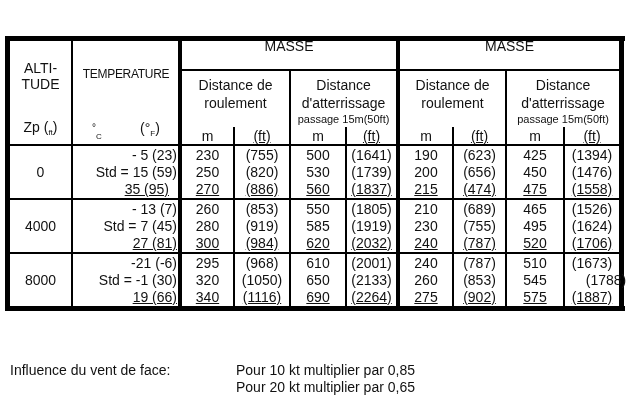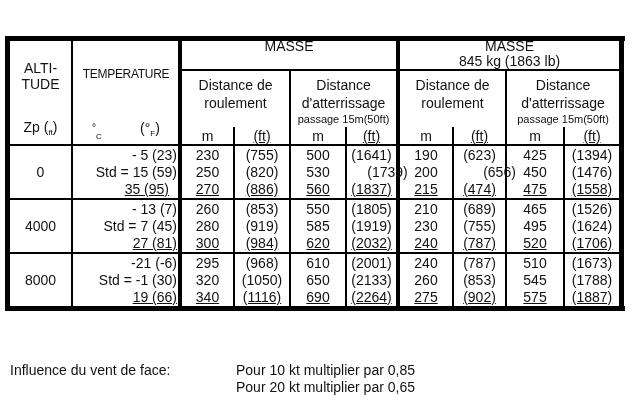--- a/index.html
+++ b/index.html
@@ -75,21 +75,20 @@
   <div>d'atterrissage</div>
   <div class="small" style="margin-top:1px;">passage 15m(50ft)</div>
 </div>
 <div class="txt c" style="left:182px;top:128px;width:51px;">m</div>
 <div class="txt c" style="left:235px;top:128px;width:54px;text-decoration:underline;">(ft)</div>
 <div class="txt c" style="left:291px;top:128px;width:54px;">m</div>
 <div class="txt c" style="left:347px;top:128px;width:49px;text-decoration:underline;">(ft)</div>
 
 <div class="txt c" style="left:400px;top:39px;width:219px;line-height:15px;">
   <div>MASSE</div>
-  <div>845 kg (1863 lb)</div>
 </div>
 <div class="txt c" style="left:400px;top:76px;width:105px;line-height:18px;">
   <div>Distance de</div>
   <div>roulement</div>
 </div>
 <div class="txt c" style="left:507px;top:76px;width:112px;line-height:18px;">
   <div>Distance</div>
   <div>d'atterrissage</div>
   <div class="small" style="margin-top:1px;">passage 15m(50ft)</div>
 </div>
@@ -107,23 +106,23 @@
       <div class="txt c data" style="left: 291px; top: 147px; width: 54px;">500</div>
       <div class="txt c data" style="left: 347px; top: 147px; width: 49px;">(1641)</div>
       <div class="txt c data" style="left: 400px; top: 147px; width: 52px;">190</div>
       <div class="txt c data" style="left: 454px; top: 147px; width: 51px;">(623)</div>
       <div class="txt c data" style="left: 507px; top: 147px; width: 56px;">425</div>
       <div class="txt c data" style="left: 565px; top: 147px; width: 54px;">(1394)</div>
       <div class="txt r data" style="left: 73px; top: 164px; width: 104px;">Std = 15 (59)</div>
       <div class="txt c data" style="left: 182px; top: 164px; width: 51px;">250</div>
       <div class="txt c data" style="left: 235px; top: 164px; width: 54px;">(820)</div>
       <div class="txt c data" style="left: 291px; top: 164px; width: 54px;">530</div>
-      <div class="txt c data" style="left: 347px; top: 164px; width: 49px; margin-left: 16px;">(1739)</div>
+      <div class="txt c data" style="left: 347px; top: 164px; width: 49px;">(1739)</div>
       <div class="txt c data" style="left: 400px; top: 164px; width: 52px;">200</div>
-      <div class="txt c data" style="left: 474px; top: 164px; width: 51px;">(656)</div>
+      <div class="txt c data" style="left: 454px; top: 164px; width: 51px;">(656)</div>
       <div class="txt c data" style="left: 507px; top: 164px; width: 56px;">450</div>
       <div class="txt c data" style="left: 565px; top: 164px; width: 54px;">(1476)</div>
       <div class="txt r data" style="left: 73px; top: 181px; width: 96px; text-decoration: underline;">35 (95)</div>
       <div class="txt c data" style="left: 182px; top: 181px; width: 51px; text-decoration: underline;">270</div>
       <div class="txt c data" style="left: 235px; top: 181px; width: 54px; text-decoration: underline;">(886)</div>
       <div class="txt c data" style="left: 291px; top: 181px; width: 54px; text-decoration: underline;">560</div>
       <div class="txt c data" style="left: 347px; top: 181px; width: 49px; text-decoration: underline;">(1837)</div>
       <div class="txt c data" style="left: 400px; top: 181px; width: 52px; text-decoration: underline;">215</div>
       <div class="txt c data" style="left: 454px; top: 181px; width: 51px; text-decoration: underline;">(474)</div>
       <div class="txt c data" style="left: 507px; top: 181px; width: 56px; text-decoration: underline;">475</div>
@@ -171,21 +170,21 @@
       <div class="txt c data" style="left: 507px; top: 255px; width: 56px;">510</div>
       <div class="txt c data" style="left: 565px; top: 255px; width: 54px;">(1673)</div>
       <div class="txt r data" style="left: 73px; top: 272px; width: 104px;">Std = -1 (30)</div>
       <div class="txt c data" style="left: 182px; top: 272px; width: 51px;">320</div>
       <div class="txt c data" style="left: 235px; top: 272px; width: 54px;">(1050)</div>
       <div class="txt c data" style="left: 291px; top: 272px; width: 54px;">650</div>
       <div class="txt c data" style="left: 347px; top: 272px; width: 49px;">(2133)</div>
       <div class="txt c data" style="left: 400px; top: 272px; width: 52px;">260</div>
       <div class="txt c data" style="left: 454px; top: 272px; width: 51px;">(853)</div>
       <div class="txt c data" style="left: 507px; top: 272px; width: 56px;">545</div>
-      <div class="txt c data" style="left: 565px; top: 272px; width: 54px;">(1788)</div>
+      <div class="txt c data" style="left: 565px; top: 272px; width: 54px; padding-left: 14px;">(1788)</div>
       <div class="txt r data" style="left: 73px; top: 289px; width: 104px; text-decoration: underline;">19 (66)</div>
       <div class="txt c data" style="left: 182px; top: 289px; width: 51px; text-decoration: underline;">340</div>
       <div class="txt c data" style="left: 235px; top: 289px; width: 54px; text-decoration: underline;">(1116)</div>
       <div class="txt c data" style="left: 291px; top: 289px; width: 54px; text-decoration: underline;">690</div>
       <div class="txt c data" style="left: 347px; top: 289px; width: 49px; text-decoration: underline;">(2264)</div>
       <div class="txt c data" style="left: 400px; top: 289px; width: 52px; text-decoration: underline;">275</div>
       <div class="txt c data" style="left: 454px; top: 289px; width: 51px; text-decoration: underline;">(902)</div>
       <div class="txt c data" style="left: 507px; top: 289px; width: 56px; text-decoration: underline;">575</div>
       <div class="txt c data" style="left: 565px; top: 289px; width: 54px; text-decoration: underline;">(1887)</div>
     </div>

